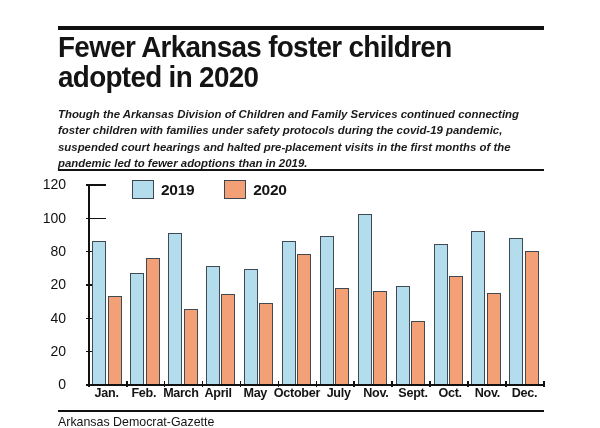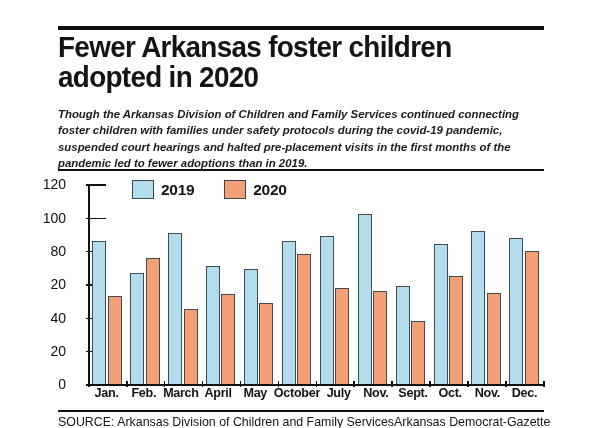--- a/index.html
+++ b/index.html
@@ -387,17 +387,16 @@
         <div class="month-label">Sept.</div>
         <div class="month-label">Oct.</div>
         <div class="month-label">Nov.</div>
         <div class="month-label">Dec.</div>
       </div>
 
   </div>
 
   <div class="footer-rule"></div>
   <div class="footer">
-    <span class="footer-source">SOURCE: Arkansas Division of Children and Family Services</span>
     <span class="footer-credit">Arkansas Democrat-Gazette</span>
   </div>
 
 </div>
 
 </body></html>

